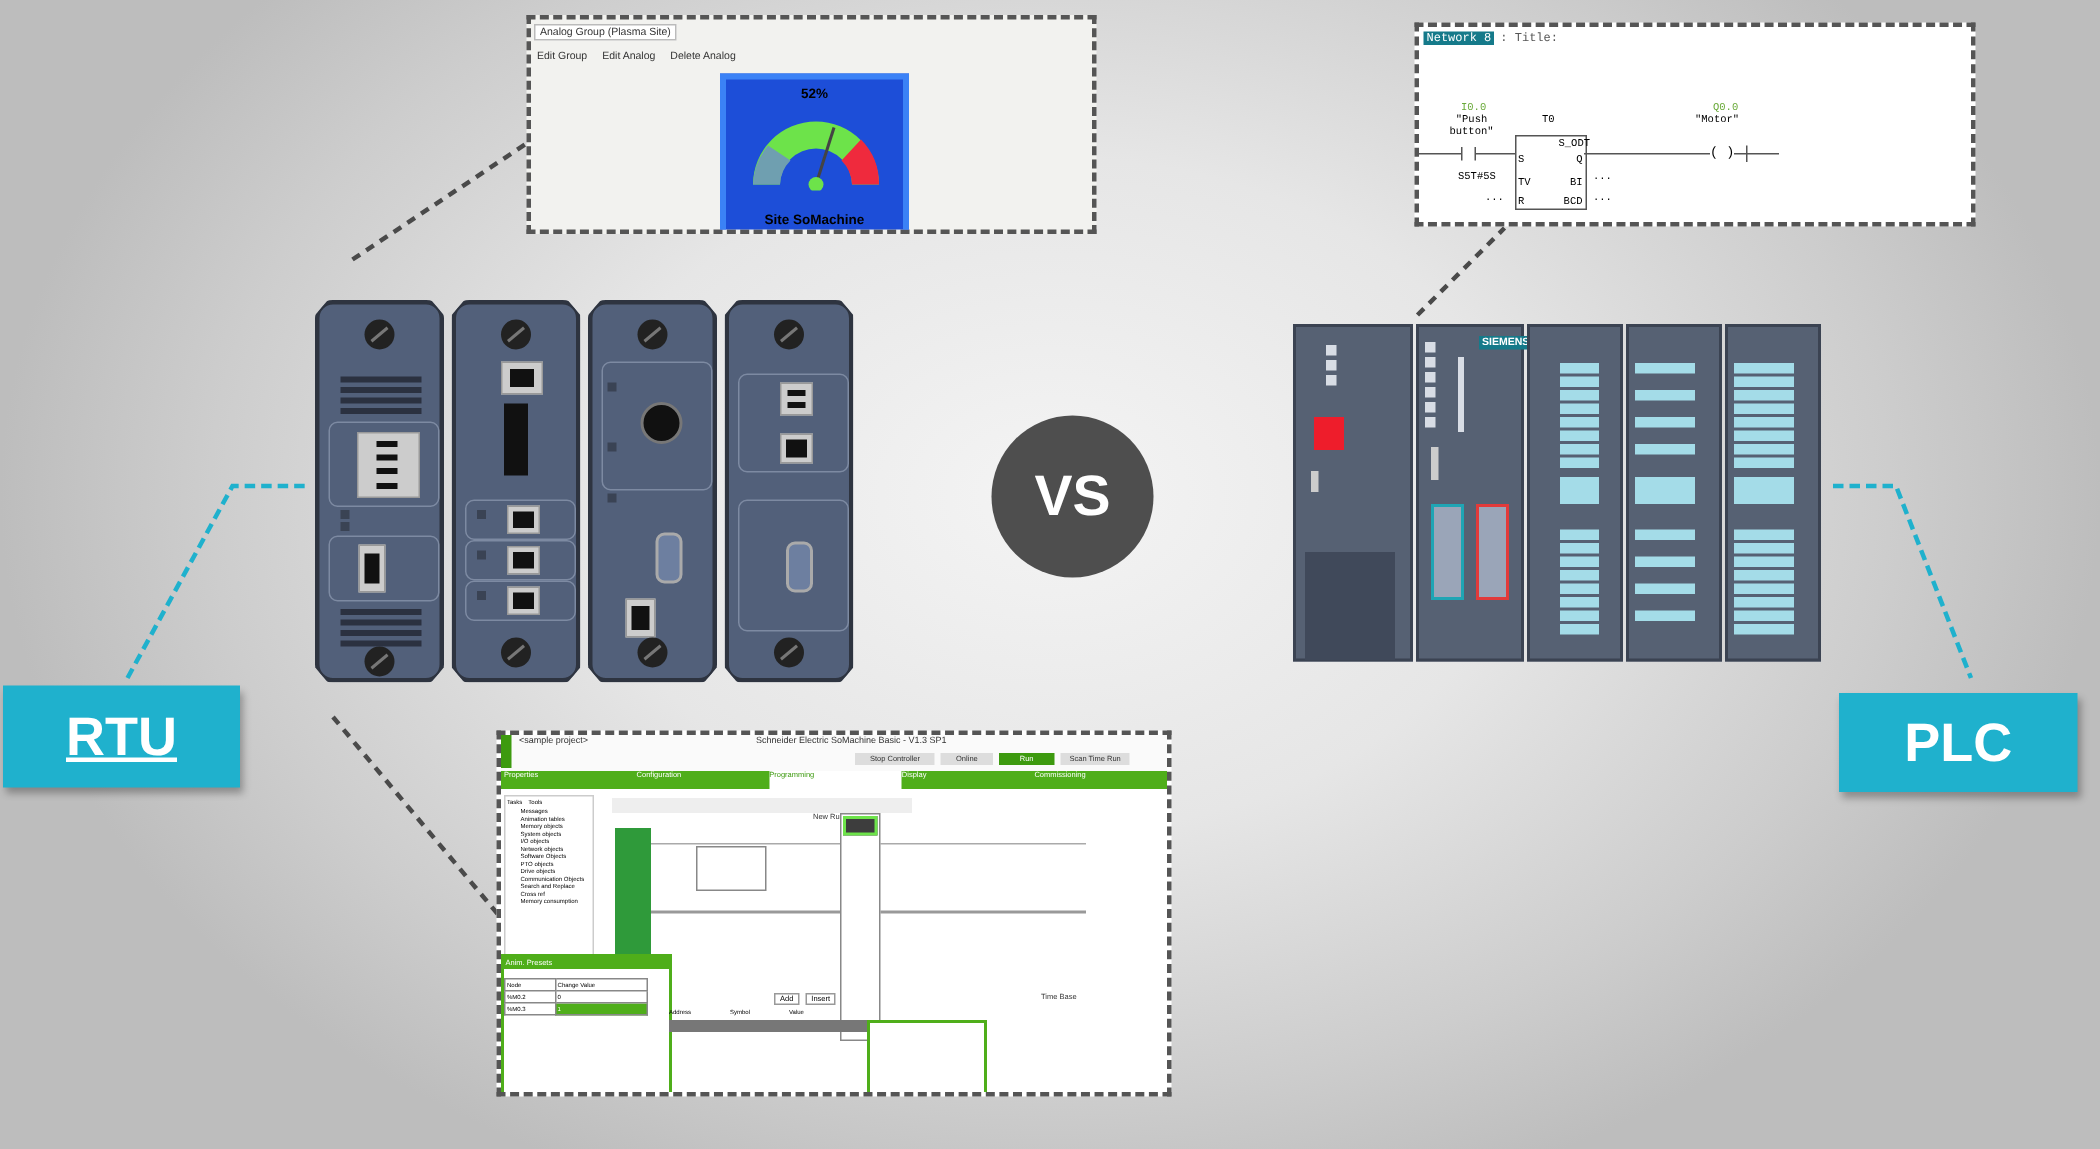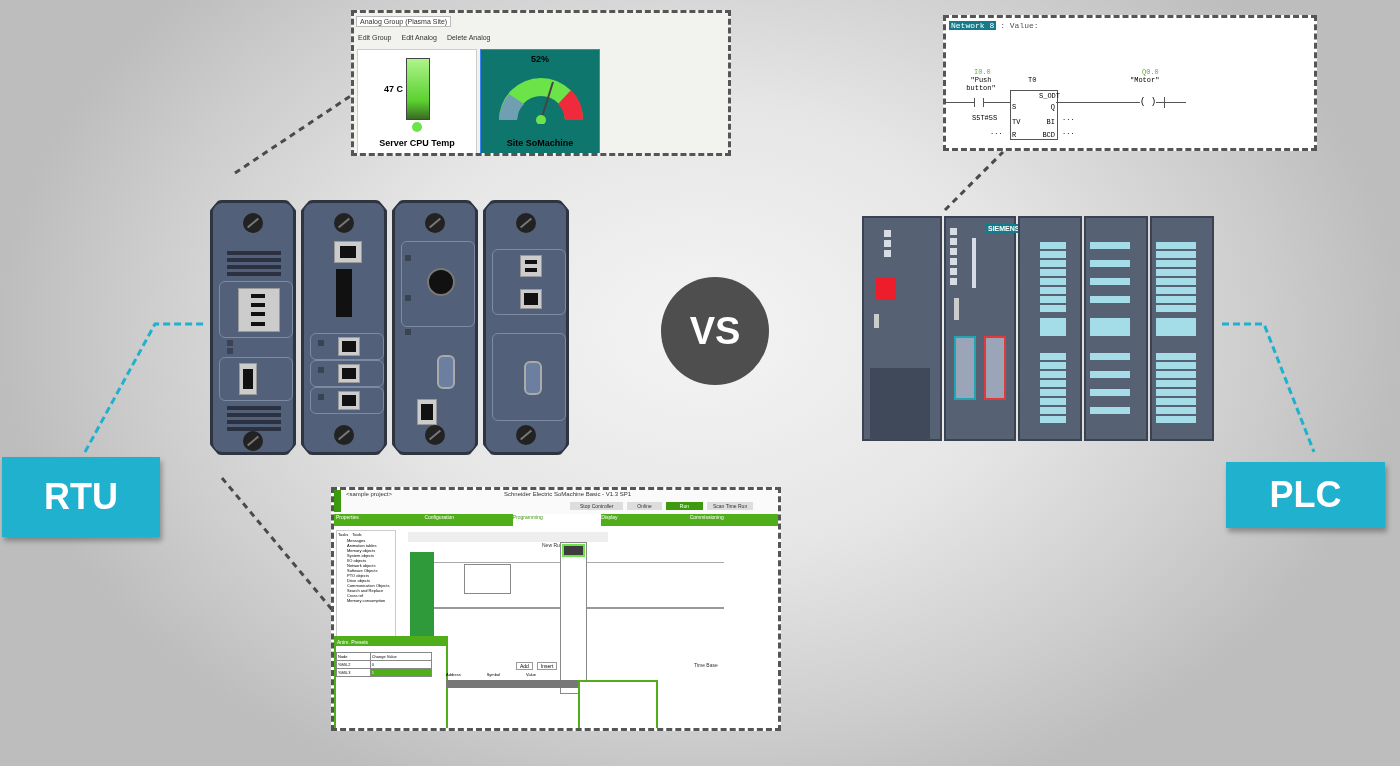--- a/index.html
+++ b/index.html
@@ -38,21 +38,21 @@
     <line x1="235" y1="173" x2="352" y2="95"></line>
     <line x1="222" y1="478" x2="334" y2="612"></line>
     <line x1="945" y1="210" x2="1003" y2="152"></line>
   </g>
   <g stroke="#1fb1cd" stroke-width="3" stroke-dasharray="7,4" fill="none">
     <polyline points="85,452 155,324 206,324"></polyline>
     <polyline points="1222,324 1264,324 1314,452"></polyline>
   </g>
 </svg>
 
-<div class="label-box" style="left:2px;top:457px;width:158px;height:80px;">
+<div class="label-box" style="left:2px;top:457px;width:158px;height:68px;text-decoration:underline;">
   <span>RTU</span>
 </div>
 
 <div class="label-box" style="left:1226px;top:462px;width:159px;height:66px;">
   <span>PLC</span>
 </div>
 
 <div class="vs">
     <span>VS</span>
   </div>
@@ -60,45 +60,39 @@
 <div class="frame" style="left:351px;top:10px;width:380px;height:146px;background:#f2f2ef;">
   <div class="abs mini" style="left:2px;top:3px;padding:1px 3px;background:#fff;border:1px solid #bbb;">
     <span>Analog Group (Plasma Site)</span>
   </div>
   <div class="abs mini" style="left:4px;top:21px;display:flex;gap:10px;">
     <span>Edit Group</span>
     <span>Edit Analog</span>
     <span>Delete Analog</span>
   </div>
 
-  <div class="abs" style="left:3px;top:36px;width:118px;height:104px;background:#fff;border:1px solid #ccc;">
-    <div class="abs" style="left:48px;top:8px;width:22px;height:60px;background:linear-gradient(#aef58a,#5bd030 70%,#3a6a22);border:1px solid #444;"></div>
-    <div class="abs" style="left:54px;top:72px;width:10px;height:10px;border-radius:50%;background:#6de34a;"></div>
-    <div class="abs" style="left:26px;top:34px;font-size:9px;font-weight:bold;">47 C</div>
-    <div class="abs" style="left:0;width:100%;text-align:center;top:88px;font-size:9px;font-weight:bold;">Server CPU Temp</div>
-  </div>
-
-  <div class="abs" style="left:126px;top:36px;width:118px;height:104px;background:#0f766e;border:1px solid #3b82f6;">
+
+  <div class="abs" style="left:126px;top:36px;width:118px;height:104px;background:#1d4ed8;border:4px solid #3b82f6;">
     <div class="abs" style="left:0;width:100%;text-align:center;top:4px;font-size:9px;font-weight:bold;">52%</div>
     <svg class="abs" style="left:10px;top:14px;" width="100" height="60" viewBox="0 0 100 60">
       <path d="M8 56 A42 42 0 0 1 92 56 L74 56 A24 24 0 0 0 26 56 Z" fill="#6de34a"></path>
       <path d="M8 56 A42 42 0 0 1 18 30 L33 40 A24 24 0 0 0 26 56 Z" fill="#6f9fb0"></path>
       <path d="M80 26 A42 42 0 0 1 92 56 L74 56 A24 24 0 0 0 67 40 Z" fill="#ef2a3d"></path>
       <line x1="50" y1="56" x2="62" y2="18" stroke="#444" stroke-width="2"></line>
       <circle cx="50" cy="56" r="5" fill="#6de34a"></circle>
     </svg>
     <div class="abs" style="left:0;width:100%;text-align:center;top:88px;font-size:9px;font-weight:bold;">Site SoMachine</div>
   </div>
 
 </div>
 
 <div class="frame" style="left:943px;top:15px;width:374px;height:136px;font-family:'Liberation Mono',monospace;">
   <div class="abs" style="left:3px;top:3px;font-size:8px;display:flex;gap:4px;">
     <span style="background:#157a8a;color:#fff;padding:0 2px;">Network 8</span>
-    <span style="color:#555;">: Value:</span>
+    <span style="color:#555;">: Title:</span>
   </div>
   <div class="abs" style="left:28px;top:50px;font-size:7px;color:#6aaa3a;">I0.0</div>
   <div class="abs" style="left:12px;top:58px;width:46px;font-size:7px;text-align:center;">"Push button"</div>
   <div class="abs" style="left:82px;top:58px;font-size:7px;">T0</div>
   <div class="abs" style="left:64px;top:72px;width:46px;height:48px;border:1px solid #555;font-size:7px;">
     <span class="abs" style="left:28px;top:1px;">S_ODT</span>
     <span class="abs" style="left:1px;top:12px;">S</span>
     <span class="abs" style="left:1px;top:27px;">TV</span>
     <span class="abs" style="left:1px;top:40px;">R</span>
     <span class="abs" style="right:2px;top:12px;">Q</span>

